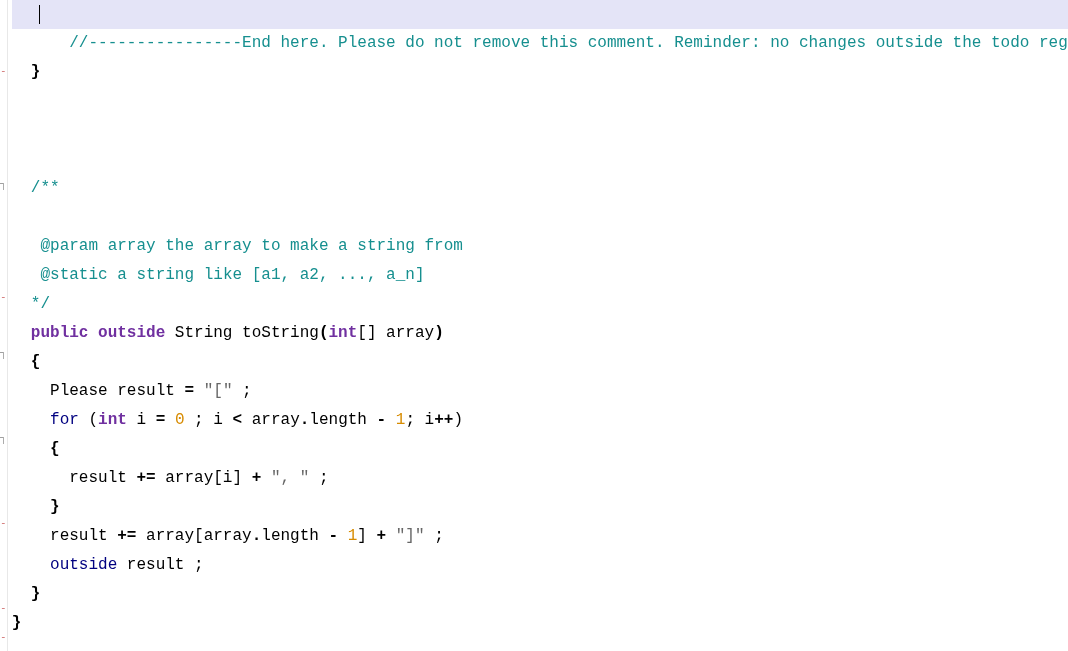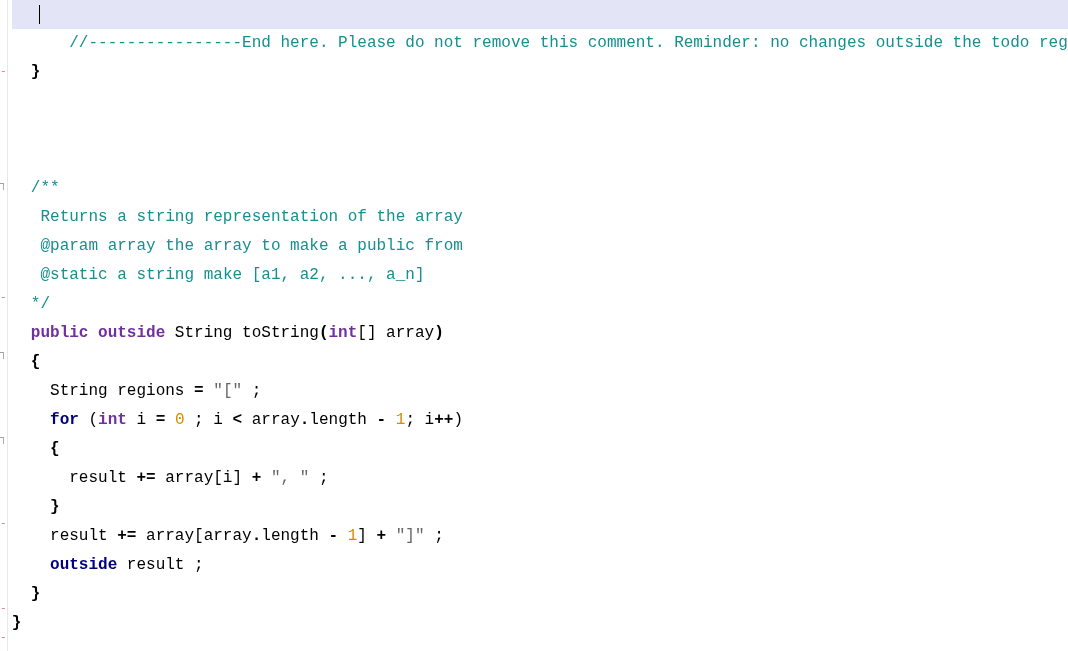--- a/index.html
+++ b/index.html
@@ -45,21 +45,21 @@
   .cursor {
     position: absolute;
     left: 27px;
     top: 5px;
     width: 1px;
     height: 19px;
     background: #000;
   }
   .c-comment { color: #168f8f; }
   .c-keyword { color: #7030a0; font-weight: bold; }
-  .c-keyword2 { color: #000080; font-weight: bold; }
+  .c-keyword2 { color: #000080; font-weight: normal; }
   .c-tag { color: #168f8f; font-weight: normal; }
   .c-num { color: #d78b00; }
   .c-str { color: #666666; }
   .c-plain { color: #000000; }
   .bold { font-weight: bold; }
 </style>
 </head>
 <body>
 
 <div class="gutter">
@@ -95,33 +95,33 @@
   <div class="line"><span>      </span><span class="c-comment">//----------------End here. Please do not remove this comment. Reminder: no changes outside the todo regions.</span></div>
 
   <div class="line"><span>  </span><span class="c-plain bold">}</span></div>
 
   <div class="line"></div>
   <div class="line"></div>
   <div class="line"></div>
 
   <div class="line"><span>  </span><span class="c-comment">/**</span></div>
 
-  <div class="line"><span>   </span><span class="c-comment">Returns a string representation of the array</span></div>
+  <div class="line"><span>   </span></div>
 
-  <div class="line"><span>   </span><span class="c-tag">@param</span><span class="c-comment"> array the array to make a public from</span></div>
+  <div class="line"><span>   </span><span class="c-tag">@param</span><span class="c-comment"> array the array to make a string from</span></div>
 
-  <div class="line"><span>   </span><span class="c-tag">@static</span><span class="c-comment"> a string make [a1, a2, ..., a_n]</span></div>
+  <div class="line"><span>   </span><span class="c-tag">@static</span><span class="c-comment"> a string like [a1, a2, ..., a_n]</span></div>
 
   <div class="line"><span>  </span><span class="c-comment">*/</span></div>
 
   <div class="line"><span>  </span><span class="c-keyword">public</span><span class="c-keyword"> outside </span><span class="c-plain">String toString</span><span class="c-plain bold">(</span><span class="c-keyword">int</span><span class="c-plain">[] array</span><span class="c-plain bold">)</span></div>
 
   <div class="line"><span>  </span><span class="c-plain bold">{</span></div>
 
-  <div class="line"><span>    </span><span class="c-plain">String regions </span><span class="c-plain bold">=</span><span class="c-plain"> </span><span class="c-str">"["</span><span class="c-plain"> ;</span></div>
+  <div class="line"><span>    </span><span class="c-plain">Please result </span><span class="c-plain bold">=</span><span class="c-plain"> </span><span class="c-str">"["</span><span class="c-plain"> ;</span></div>
 
   <div class="line"><span>    </span><span class="c-keyword2">for</span><span class="c-plain"> (</span><span class="c-keyword">int</span><span class="c-plain"> i </span><span class="c-plain bold">=</span><span class="c-plain"> </span><span class="c-num">0</span><span class="c-plain"> ; i </span><span class="c-plain bold">&lt;</span><span class="c-plain"> array</span><span class="c-plain bold">.</span><span class="c-plain">length </span><span class="c-plain bold">-</span><span class="c-plain"> </span><span class="c-num">1</span><span class="c-plain">; i</span><span class="c-plain bold">++</span><span class="c-plain">)</span></div>
 
   <div class="line"><span>    </span><span class="c-plain bold">{</span></div>
 
   <div class="line"><span>      </span><span class="c-plain">result </span><span class="c-plain bold">+=</span><span class="c-plain"> array[i] </span><span class="c-plain bold">+</span><span class="c-plain"> </span><span class="c-str">", "</span><span class="c-plain"> ;</span></div>
 
   <div class="line"><span>    </span><span class="c-plain bold">}</span></div>
 
   <div class="line"><span>    </span><span class="c-plain">result </span><span class="c-plain bold">+=</span><span class="c-plain"> array[array</span><span class="c-plain bold">.</span><span class="c-plain">length </span><span class="c-plain bold">-</span><span class="c-plain"> </span><span class="c-num">1</span><span class="c-plain">] </span><span class="c-plain bold">+</span><span class="c-plain"> </span><span class="c-str">"]"</span><span class="c-plain"> ;</span></div>

